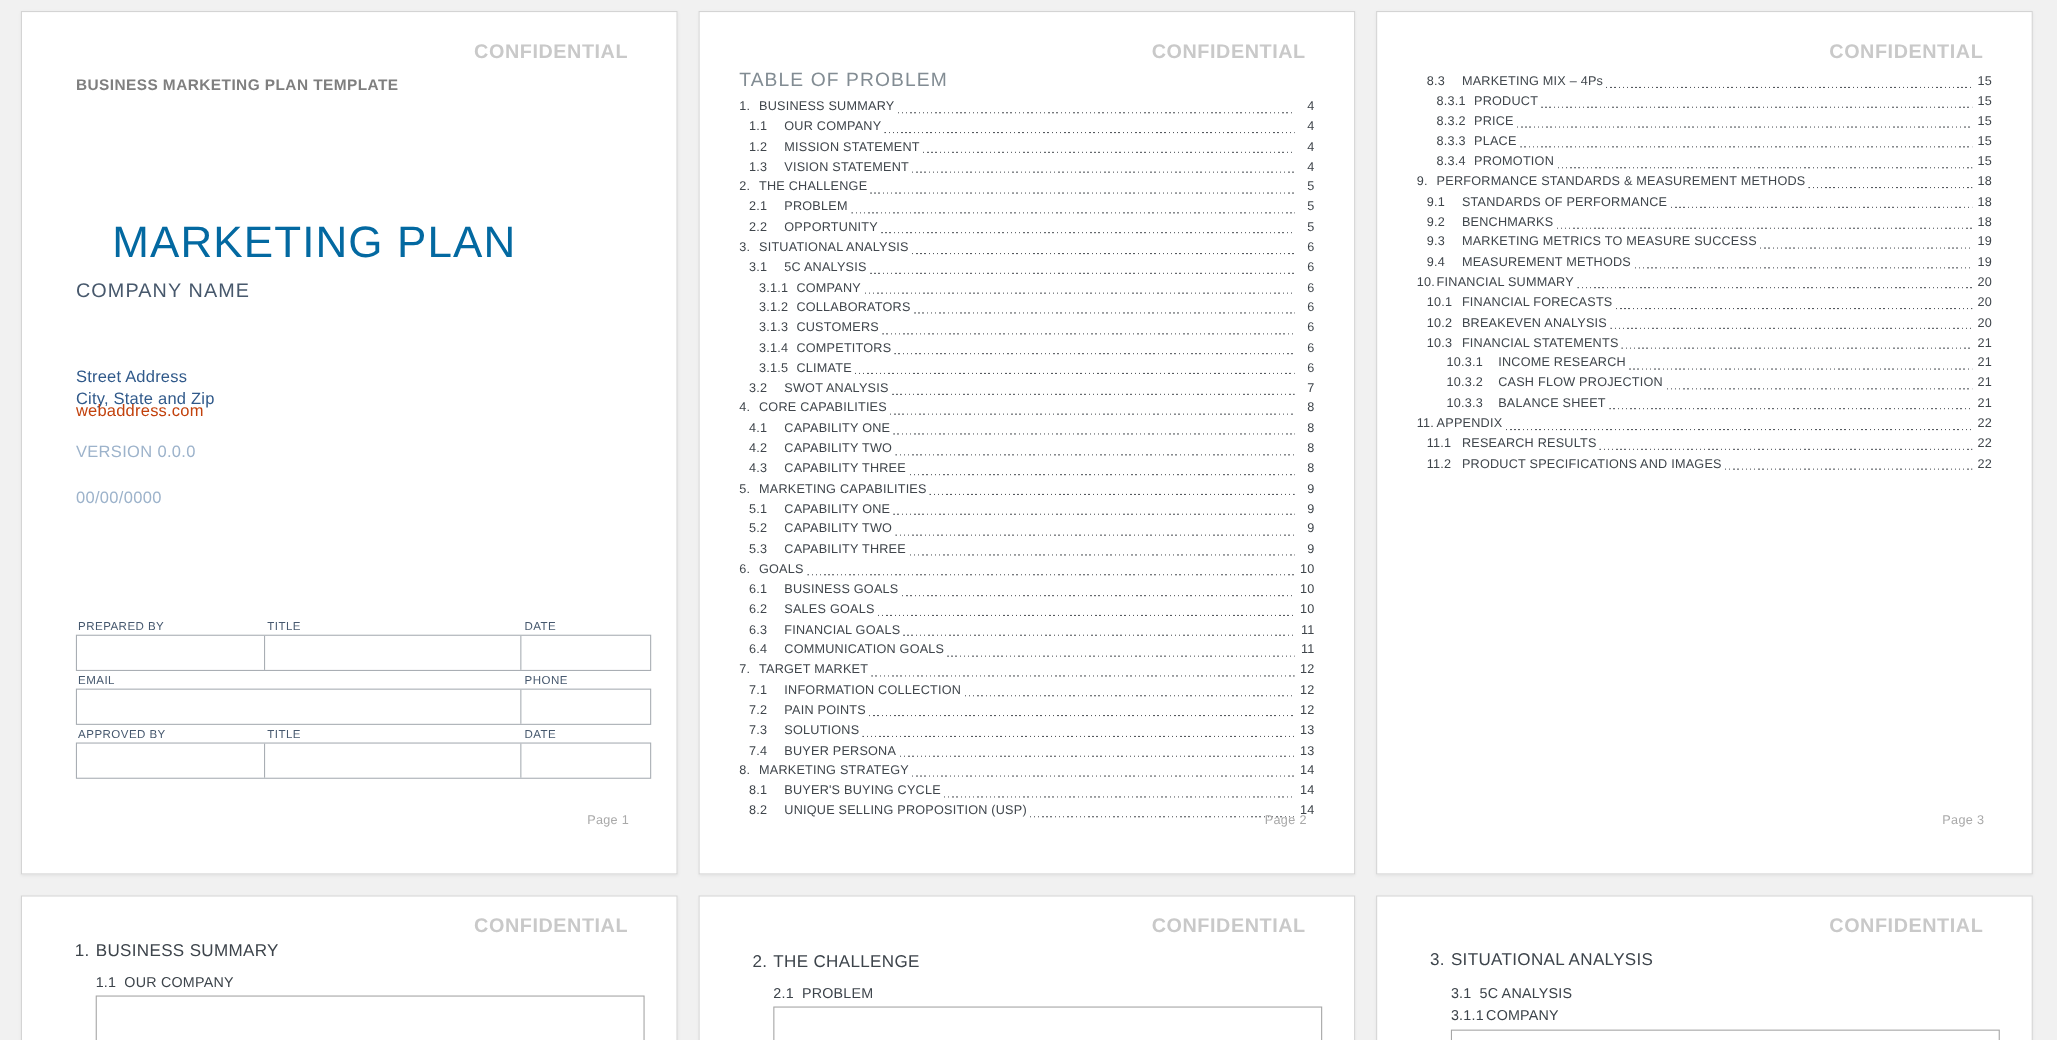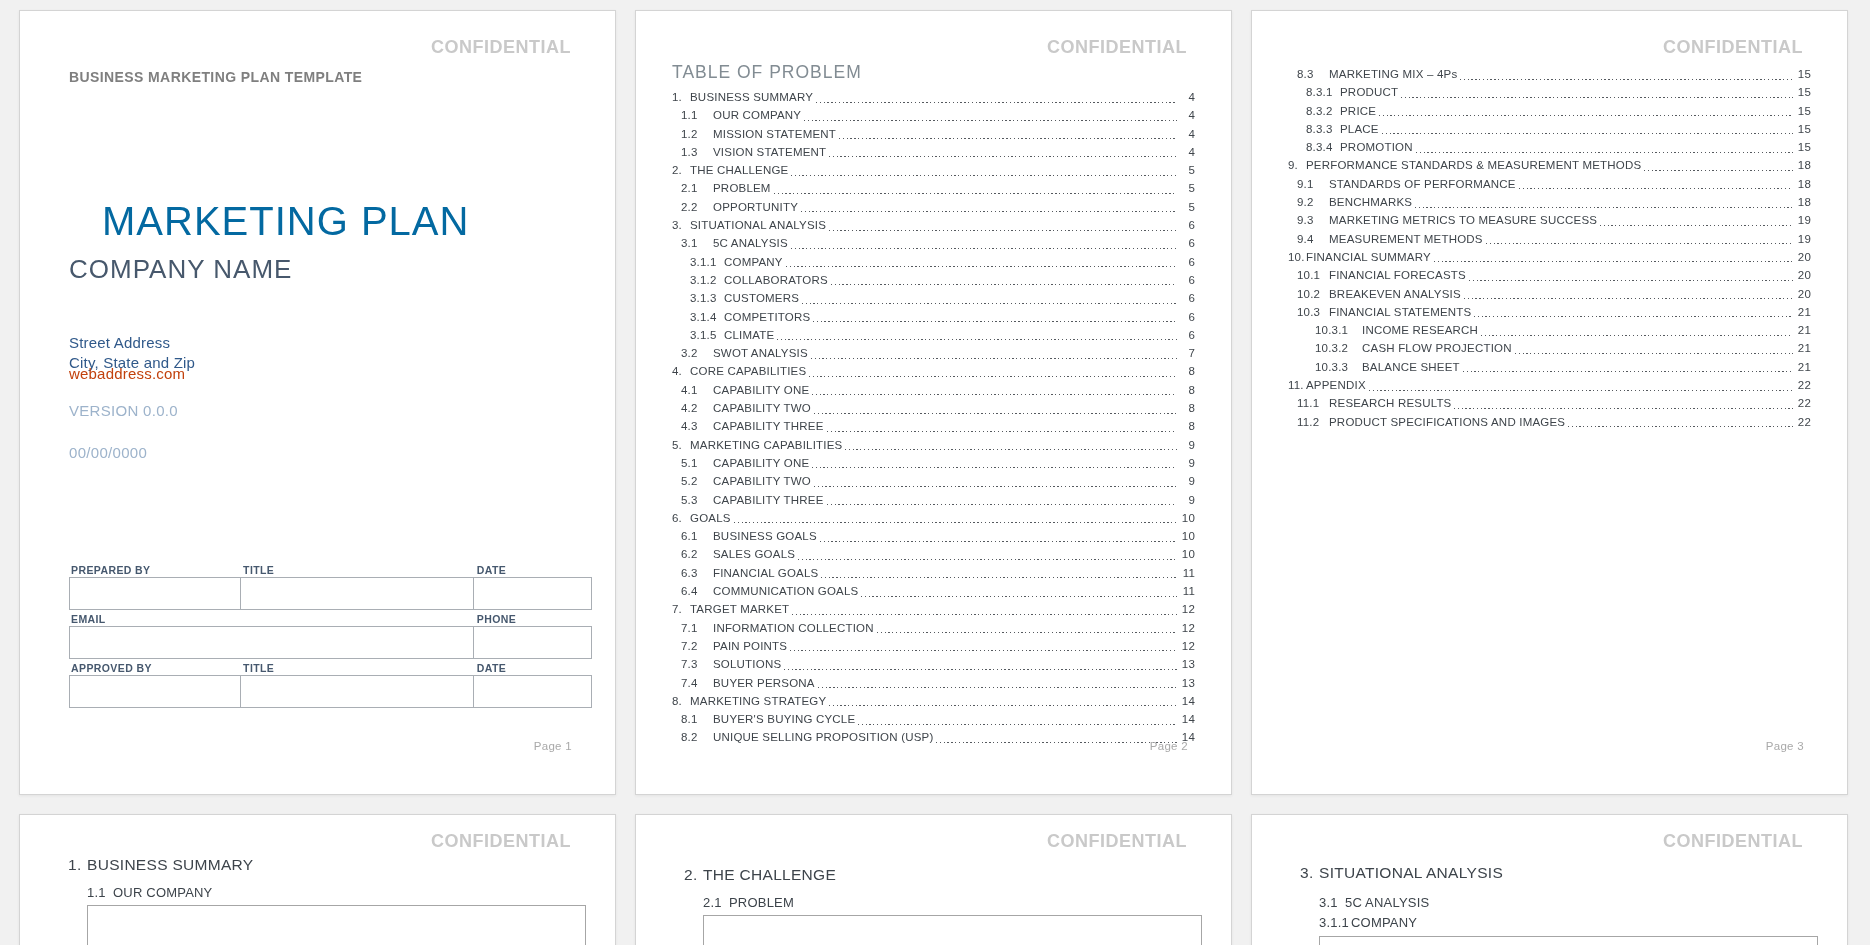--- a/index.html
+++ b/index.html
@@ -11,31 +11,31 @@
         box-sizing:border-box;overflow:hidden;box-shadow:0 1px 3px rgba(0,0,0,.06);}
   .confidential{position:absolute;top:26px;right:44px;font-size:18px;font-weight:700;
         color:#c9c9c9;letter-spacing:.5px;}
   .row2 .confidential{top:16px;}
 
   
   .p1-header{position:absolute;top:58px;left:49px;font-size:14px;font-weight:700;
         color:#7f7f7f;letter-spacing:.4px;}
   .p1-title{position:absolute;top:188px;left:48px;font-size:40px;color:#0369a1;
         letter-spacing:1px;margin-left:34px;}
-  .p1-company{position:absolute;top:243px;left:49px;font-size:26px;color:#47586c;
+  .p1-company{position:absolute;top:243px;left:49px;font-size:18px;color:#47586c;
         letter-spacing:1px;}
   .p1-address{position:absolute;top:298px;left:49px;font-size:15px;color:#30598a;
         line-height:19.5px;letter-spacing:.2px;margin-top:24px;}
   .p1-web{position:absolute;top:354px;left:49px;font-size:15px;color:#c2410c;
         letter-spacing:.2px;}
   .p1-version{position:absolute;top:391px;left:49px;font-size:15px;color:#9db3cb;
         letter-spacing:.3px;}
   .p1-date{position:absolute;top:433px;left:49px;font-size:15px;color:#9db3cb;
         letter-spacing:.3px;}
-  .p1-form{position:absolute;top:553px;left:49px;width:523px;font-weight:bold;}
+  .p1-form{position:absolute;top:553px;left:49px;width:523px;}
   .f-labels{display:flex;height:13px;font-size:10.5px;color:#46586e;letter-spacing:.4px;}
   .f-labels>div{padding-left:2px;box-sizing:border-box;overflow:hidden;}
   .f-boxes{display:flex;height:33px;border:1px solid #a9aeb4;box-sizing:border-box;
         margin-bottom:3px;background:#fff;}
   .f-boxes>div{border-right:1px solid #a9aeb4;box-sizing:border-box;}
   .f-boxes>div:last-child{border-right:none;}
   .c1{width:32.9%}.c2{width:44.7%}.c3{width:22.4%}.c12{width:77.6%}
   .page-footer{position:absolute;right:43px;bottom:42px;font-size:11.5px;
         color:#a9a9a9;letter-spacing:.3px;}
 

